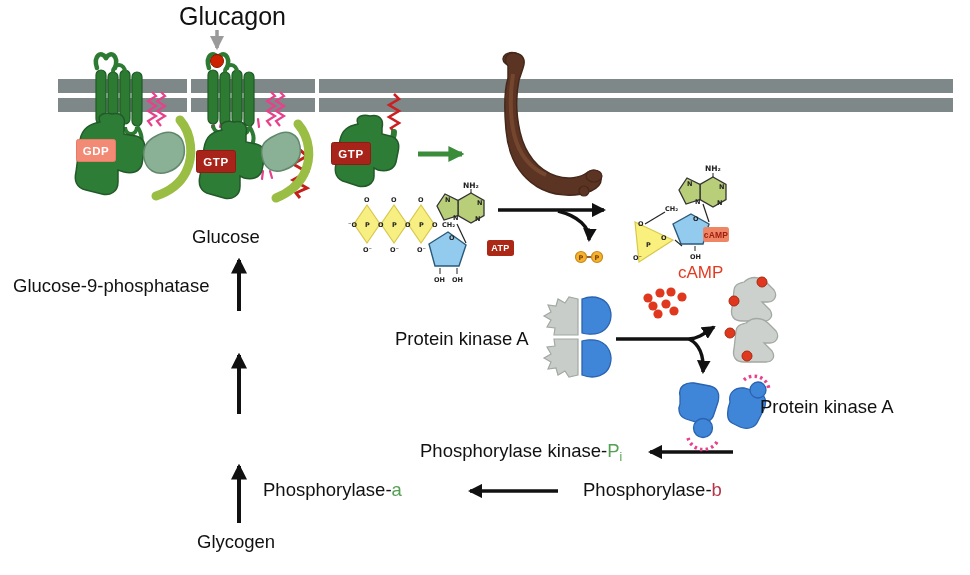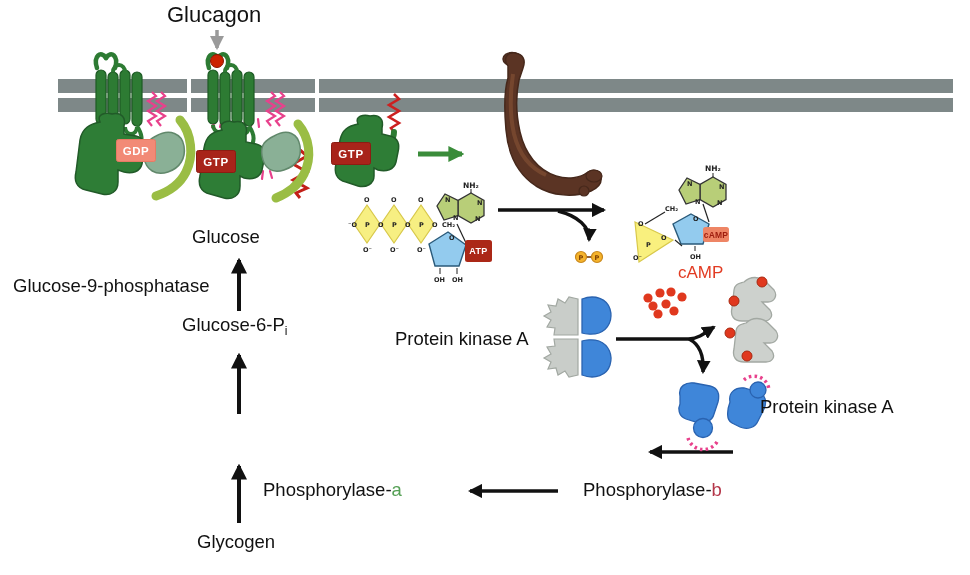--- a/index.html
+++ b/index.html
@@ -7,21 +7,21 @@
           font-family:"Liberation Sans",sans-serif;}
   .lbl{position:absolute;font-size:18.5px;color:#111;white-space:nowrap;line-height:1.1;}
   .lbl .grn{color:#55a055;}
   .lbl .crim{color:#b5374a;}
   .sub{font-size:12px;vertical-align:-4px;}
   .mem{position:absolute;left:58px;width:895px;height:14px;background:#7e8888;}
   .memgap{position:absolute;width:4px;height:40px;background:#fff;top:76px;}
   .badge{position:absolute;display:flex;align-items:center;justify-content:center;
          border-radius:2.5px;color:#fff;font-weight:bold;font-size:11.5px;letter-spacing:.6px;
          font-family:"Liberation Sans",sans-serif;}
-  .badge.gdp{background:#f28a76;border:1px solid #e87a64;margin-left:40px;}
+  .badge.gdp{background:#f28a76;border:1px solid #e87a64;}
   .badge.gtp{background:#a8241a;border:1px solid #8c1c12;}
   .badge.atp{background:#ab2817;font-size:9px;letter-spacing:.4px;}
   .badge.camp{background:#ee8565;color:#9e1d0e;font-size:8.5px;letter-spacing:.2px;}
   .camp-free{position:absolute;color:#e23b22;font-size:17px;white-space:nowrap;}
   svg{position:absolute;overflow:visible;}
   svg text{font-family:"DejaVu Sans",sans-serif;}
   .atom{font-size:6.5px;font-weight:bold;fill:#222;}
   .atom-big{font-size:7.5px;font-weight:bold;fill:#222;}
   .pp-letter{font-size:6.5px;font-weight:bold;fill:#7a3c00;}
 </style>
@@ -193,21 +193,21 @@
     <line x1="121" y1="63" x2="112" y2="44" stroke="#222" stroke-width="1.2"></line>
     <polygon points="126,13 139,20.5 139,35.5 126,43 113,35.5 113,20.5" fill="#b8ce78" stroke="#333" stroke-width="1.3"></polygon>
     <polygon points="113,20.5 113,35.5 99,40 92,26 100,14" fill="#b8ce78" stroke="#333" stroke-width="1.3"></polygon>
     <text class="atom" x="100" y="22">N</text>
     <text class="atom" x="108" y="40">N</text>
     <text class="atom" x="132" y="25">N</text>
     <text class="atom" x="130" y="41">N</text>
     <line x1="126" y1="13" x2="126" y2="9" stroke="#222" stroke-width="1"></line>
     <text class="atom-big" x="118" y="8">NH₂</text>
   </svg>
-  <div class="badge atp" style="left:465px;top:240px;width:27px;height:22px">ATP</div>
+  <div class="badge atp" style="left:487px;top:240px;width:27px;height:16px">ATP</div>
 
   <svg width="40" height="20" viewBox="0 0 40 20" style="left:572px;top:248px">
     <line x1="13" y1="9" x2="22" y2="9" stroke="#7a3c00" stroke-width="1.6"></line>
     <circle cx="9" cy="9" r="5.5" fill="#f5b32b" stroke="#c8881e" stroke-width="1.2"></circle>
     <circle cx="25" cy="9" r="5.5" fill="#f5b32b" stroke="#c8881e" stroke-width="1.2"></circle>
     <text class="pp-letter" x="6.5" y="11.5">P</text>
     <text class="pp-letter" x="22.5" y="11.5">P</text>
   </svg>
 
   <svg width="125" height="112" viewBox="0 0 125 112" style="left:625px;top:158px">
@@ -271,24 +271,24 @@
   <svg width="100" height="78" viewBox="0 0 100 78" style="left:670px;top:378px">
     <path d="M10,18 C8,8 16,4 24,5 L40,8 C48,10 50,16 48,24 L44,36 C42,44 34,46 26,44 L16,41 C8,38 8,30 10,26 Z" fill="#3f86d9" stroke="#2a63b0" stroke-width="1.3"></path>
     <circle cx="33" cy="50" r="9.5" fill="#3f86d9" stroke="#2a63b0" stroke-width="1.3"></circle>
     <path d="M18,60 A16,16 0 0 0 48,62" fill="none" stroke="#e8418c" stroke-width="3.5" stroke-dasharray="2.5 3.2"></path>
     <path d="M60,24 C58,14 66,9 74,10 L88,14 C96,17 97,24 94,31 L88,43 C85,50 77,52 70,49 L62,45 C56,42 57,32 60,24 Z" fill="#3f86d9" stroke="#2a63b0" stroke-width="1.3"></path>
     <circle cx="88" cy="12" r="8" fill="#3f86d9" stroke="#2a63b0" stroke-width="1.3"></circle>
     <path d="M74,2 A15,15 0 0 1 99,12" fill="none" stroke="#e8418c" stroke-width="3.5" stroke-dasharray="2.5 3.2"></path>
   </svg>
   <div class="lbl" style="left:760px;top:397px">Protein kinase A</div>
 
-  <div class="lbl" style="left:167px;top:3px;font-size:22px">Glucagon</div>
-
+  <div class="lbl" style="left:179px;top:3px;font-size:25px">Glucagon</div>
+
+  <div class="lbl" style="left:420px;top:441px"><span>Phosphorylase kinase-</span><span class="grn">P</span><span class="grn sub">i</span></div>
 
   <div class="lbl" style="left:263px;top:480px"><span>Phosphorylase-</span><span class="grn">a</span></div>
   <div class="lbl" style="left:583px;top:480px"><span>Phosphorylase-</span><span class="crim">b</span></div>
 
   <div class="lbl" style="left:192px;top:227px">Glucose</div>
   <div class="lbl" style="left:13px;top:276px">Glucose-9-phosphatase</div>
-  <div class="lbl" style="left:182px;top:315px"><span>Glucose-6-P</span><span class="sub">i</span></div>
   <div class="lbl" style="left:197px;top:532px">Glycogen</div>
 
 </div>
 
 </body></html>

